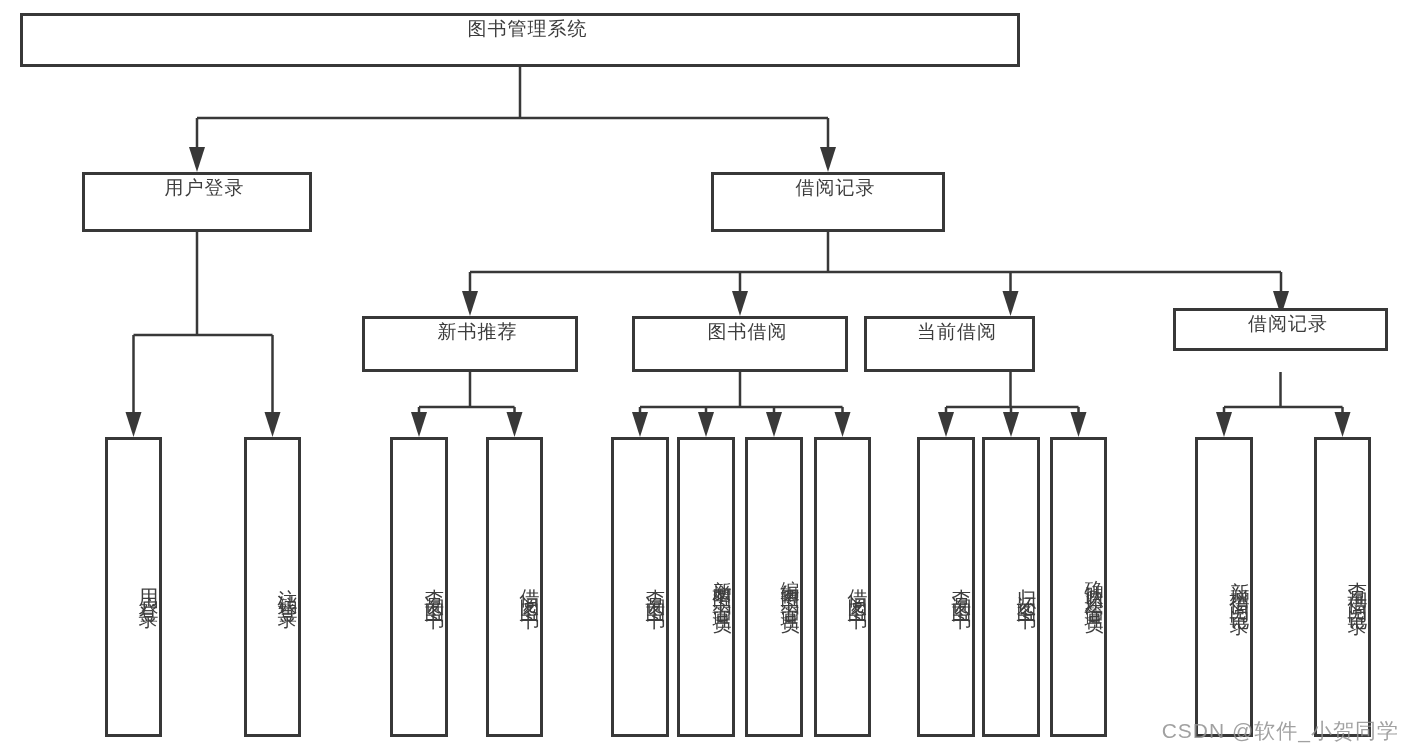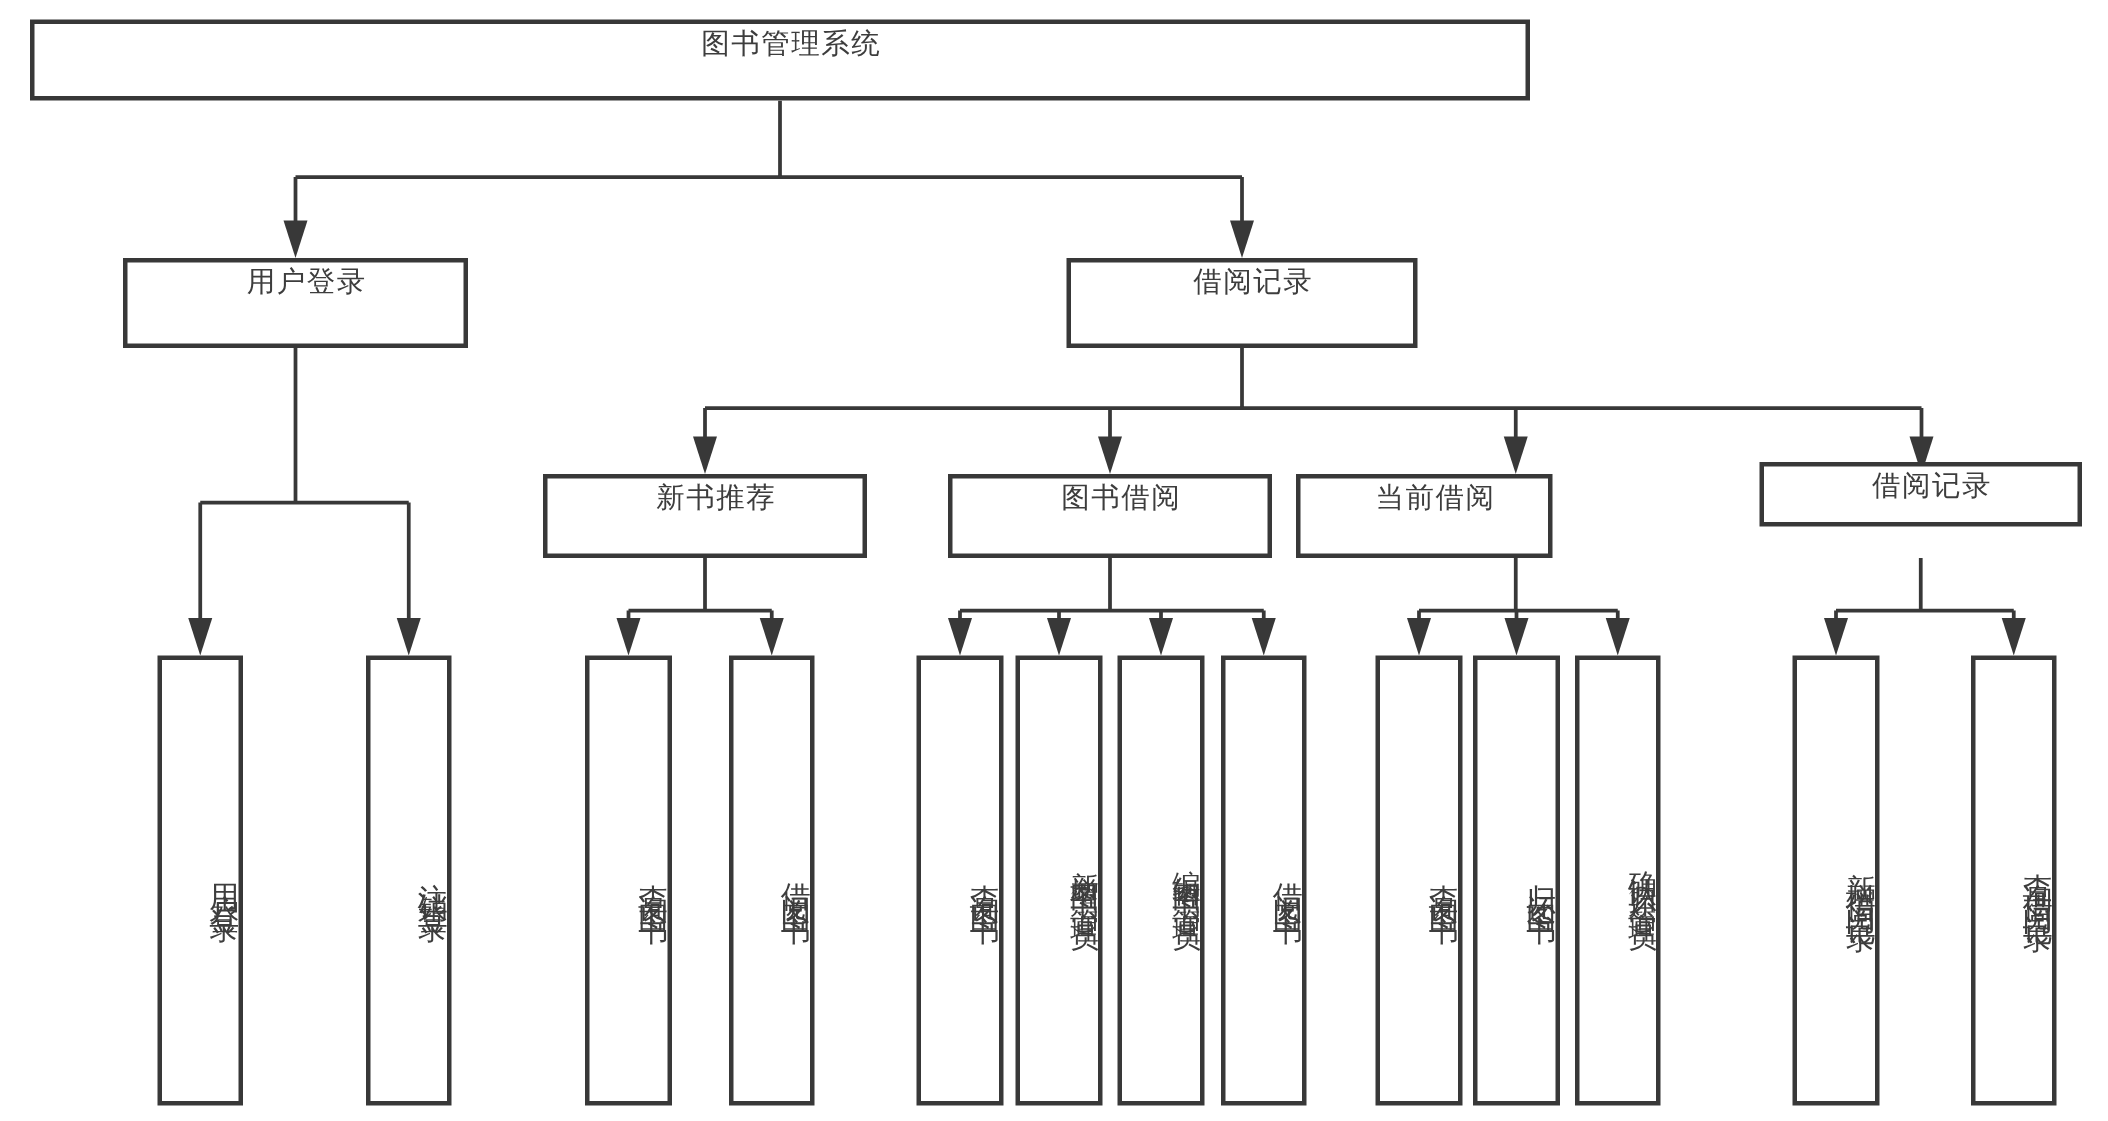--- a/index.html
+++ b/index.html
@@ -151,13 +151,14 @@
     <span>确认归还（管理员）</span>
   </div>
 
   <div class="node leaf" style="left:1195px;top:437px;width:58px;height:300px">
     <span>新增借阅记录</span>
   </div>
   <div class="node leaf" style="left:1314px;top:437px;width:57px;height:300px">
     <span>查询借阅记录</span>
   </div>
 
+  <div class="watermark">CSDN @软件_小贺同学</div>
 </div>
 
 </body></html>

